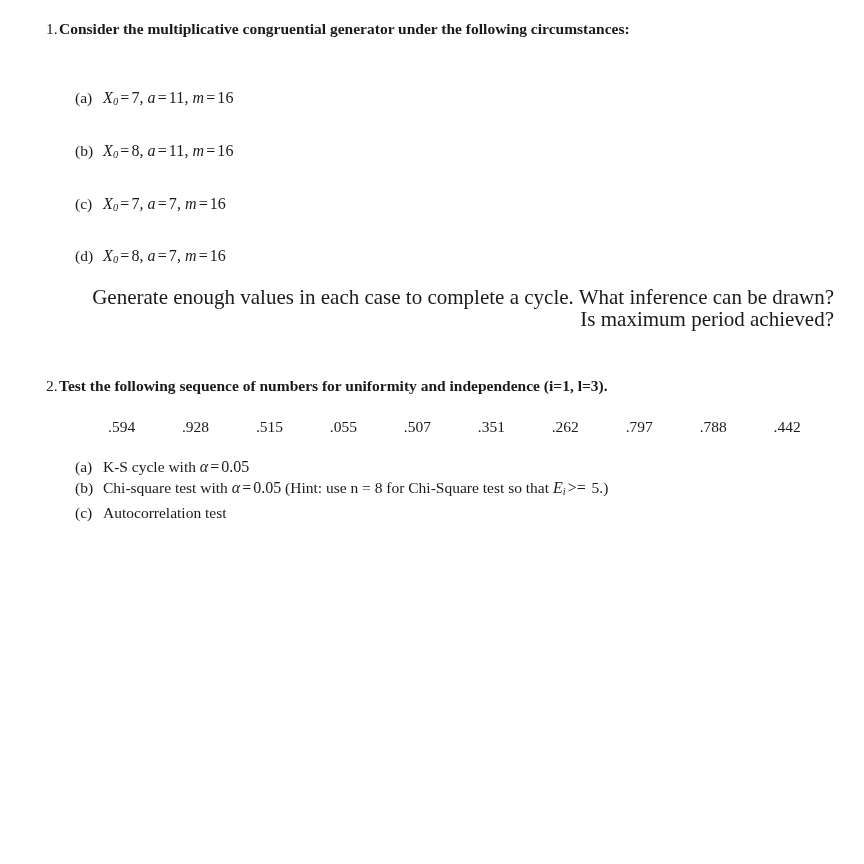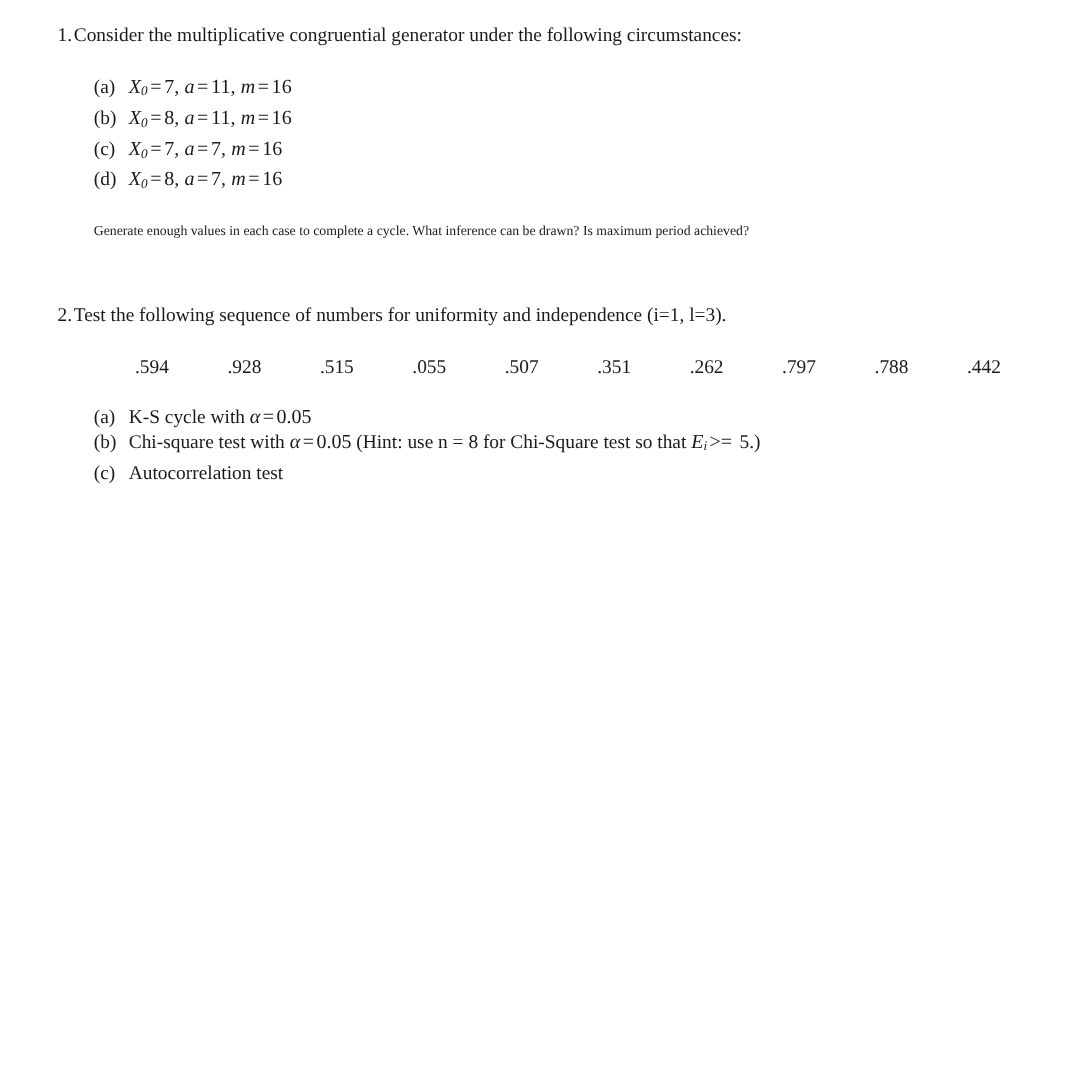--- a/index.html
+++ b/index.html
@@ -38,20 +38,21 @@
   .problem-num {
     width: 29px;
     flex: 0 0 29px;
     text-align: left;
     padding-left: 16px;
     box-sizing: border-box;
   }
   .problem-text {
     flex: 1 1 auto;
     max-width: 790px;
+    font-weight: bold;
   }
 
   
   .sublist {
     margin: 0;
     padding: 0;
     list-style: none;
   }
   .sublist-item {
     display: flex;
@@ -86,29 +87,30 @@
     padding: 0 2px;
   }
   sub {
     font-size: 0.68em;
     vertical-align: -0.22em;
     font-style: italic;
   }
   .mathrow {
     white-space: nowrap;
     letter-spacing: 0.1px;
+    margin-top: 28px;
   }
 
   
   .para {
-    font-size: 11px;
+    font-size: 21px;
     line-height: 21.5px;
     padding-left: 45px;
     max-width: 790px;
-    text-align: left;
+    text-align: right;
   }
 
   
   .numgrid {
     padding-left: 78px;
     font-size: 15.5px;
     line-height: 21px;
   }
   .numrow {
     display: flex;

